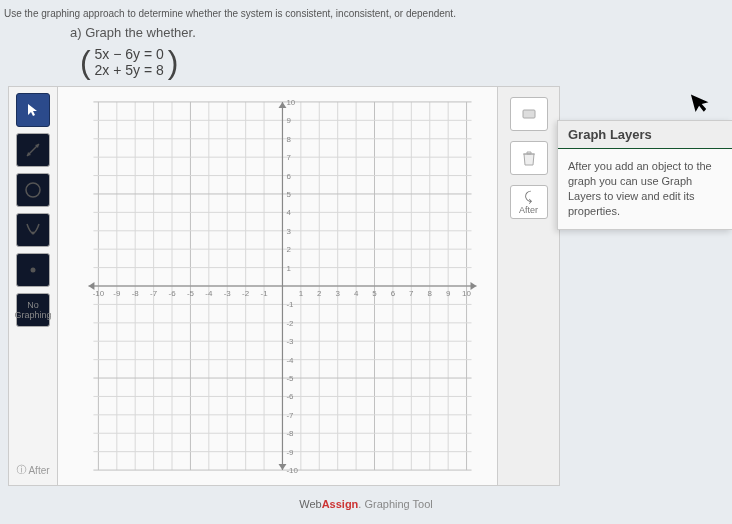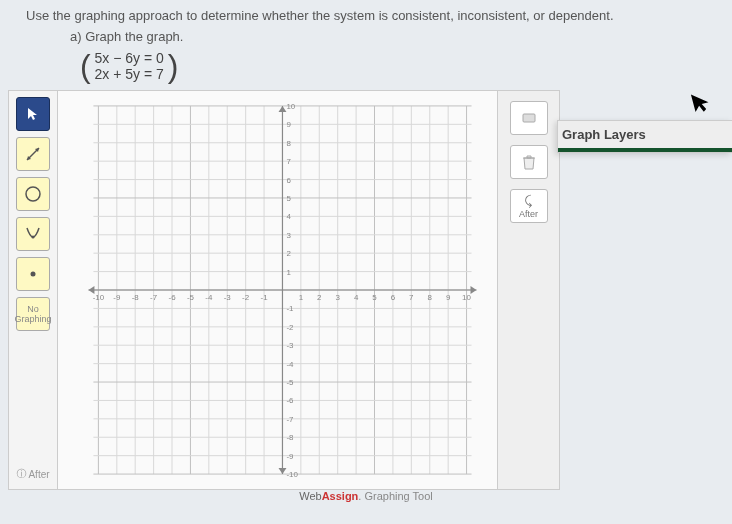--- a/index.html
+++ b/index.html
@@ -6,23 +6,22 @@
 body {
   font-family: Arial, sans-serif;
   background: #e8ecf0;
   width: 732px;
   height: 524px;
   overflow: hidden;
   position: relative;
 }
 .question-text {
   padding: 8px 4px 4px 4px;
-  font-size: 13px;
+  font-size: 10px;
   color: #555;
-  margin-left: 22px;
 }
 .sub-question {
   padding: 2px 4px 2px 70px;
   font-size: 13px;
   color: #555;
 }
 .equation-system {
   padding: 4px 0 8px 80px;
   font-size: 14px;
   color: #444;
@@ -49,21 +48,21 @@
   border: 1px solid #ccc;
   display: flex;
   flex-direction: column;
   align-items: center;
   padding-top: 6px;
   gap: 6px;
 }
 .tool-btn {
   width: 34px;
   height: 34px;
-  background: #fef9c3;
+  background: #0f172a;
   border: 1px solid #aaa;
   border-radius: 3px;
   display: flex;
   align-items: center;
   justify-content: center;
   font-size: 18px;
   color: #555;
   cursor: pointer;
 }
 .tool-btn.active {
@@ -130,63 +129,63 @@
   right: 0;
   top: 120px;
   width: 175px;
   background: #fafafa;
   border: 1px solid #ccc;
   border-right: none;
   box-shadow: -2px 2px 6px rgba(0,0,0,0.15);
 }
 .layers-header {
   background: #eee;
-  padding: 6px 4px;
+  padding: 6px 10px;
   font-size: 13px;
   font-weight: bold;
   color: #444;
-  border-bottom: 4px solid #14532d;
+  border-bottom: 1px solid #14532d;
 }
 .layers-body {
   padding: 10px;
   font-size: 11px;
   color: #555;
   line-height: 15px;
 }
 .footer-brand {
   text-align: center;
   font-size: 11px;
   color: #888;
-  margin-top: 0;
+  margin-top: 12px;
 }
 .footer-brand .wa1 { color: #666; }
 .footer-brand .wa2 { font-weight: bold; color: #c33; }
 .cursor-arrow {
   position: absolute;
   right: 20px;
   top: 90px;
   font-size: 22px;
   color: #000;
   transform: rotate(-15deg);
 }
 .tick-label { font-size: 8px; fill: #888; }
 .grid-line { stroke: #d8d8d8; stroke-width: 1; }
 .grid-line-major { stroke: #c0c0c0; stroke-width: 1; }
 .axis-line { stroke: #888; stroke-width: 1.2; }
 </style>
 </head>
 <body>
 
 <div class="question-text">Use the graphing approach to determine whether the system is consistent, inconsistent, or dependent.</div>
-<div class="sub-question">a) Graph the graph.</div>
+<div class="sub-question">a) Graph the whether.</div>
 <div class="equation-system">
   <span class="paren-left">(</span>
   <span class="eq-lines">
     <span>5x − 6y = 0</span><br>
-    <span>2x + 5y = 7</span>
+    <span>2x + 5y = 8</span>
   </span>
   <span class="paren-right">)</span>
 </div>
 
 <div class="graph-container">
   <div class="tool-column">
     <div class="tool-btn active">
       <svg width="16" height="16" viewBox="0 0 16 16">
           <path d="M3 2 L3 13 L6 10 L8 14 L10 13 L8 9 L12 9 Z" fill="#fff"></path>
         </svg>
@@ -340,19 +339,20 @@
     </div>
   </div>
 </div>
 
 <div class="footer-brand">
   <span class="wa1">Web</span><span class="wa2">Assign</span><span>. Graphing Tool</span>
 </div>
 
 <div class="layers-panel">
   <div class="layers-header">Graph Layers</div>
+  <div class="layers-body">After you add an object to the graph you can use Graph Layers to view and edit its properties.</div>
 </div>
 
 <div class="cursor-arrow">
   <svg width="20" height="24" viewBox="0 0 20 24">
       <path d="M2 2 L2 20 L7 15 L10 22 L13 20 L10 14 L17 14 Z" fill="#000"></path>
     </svg>
 </div>
 
 </body></html>

